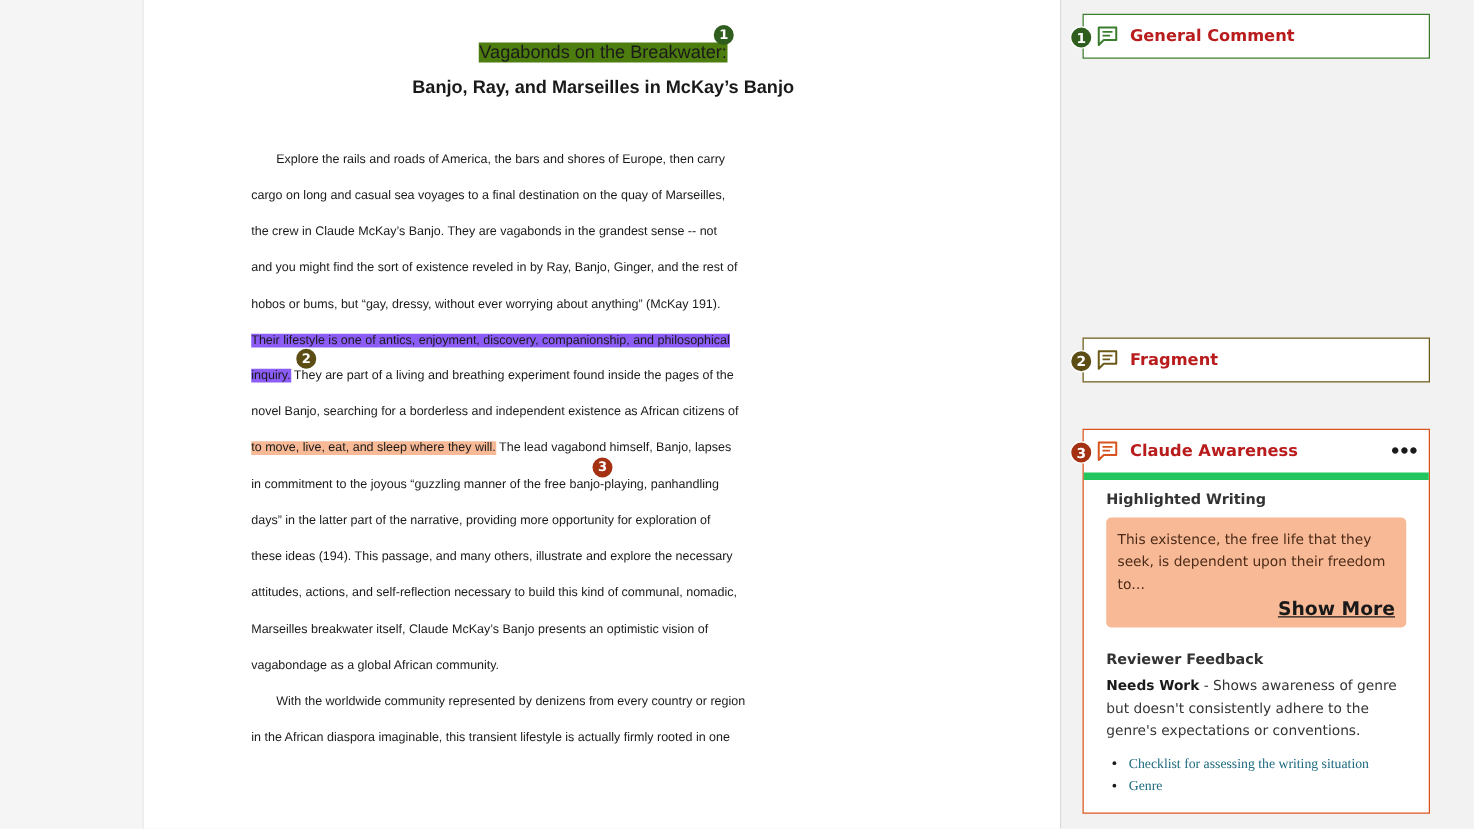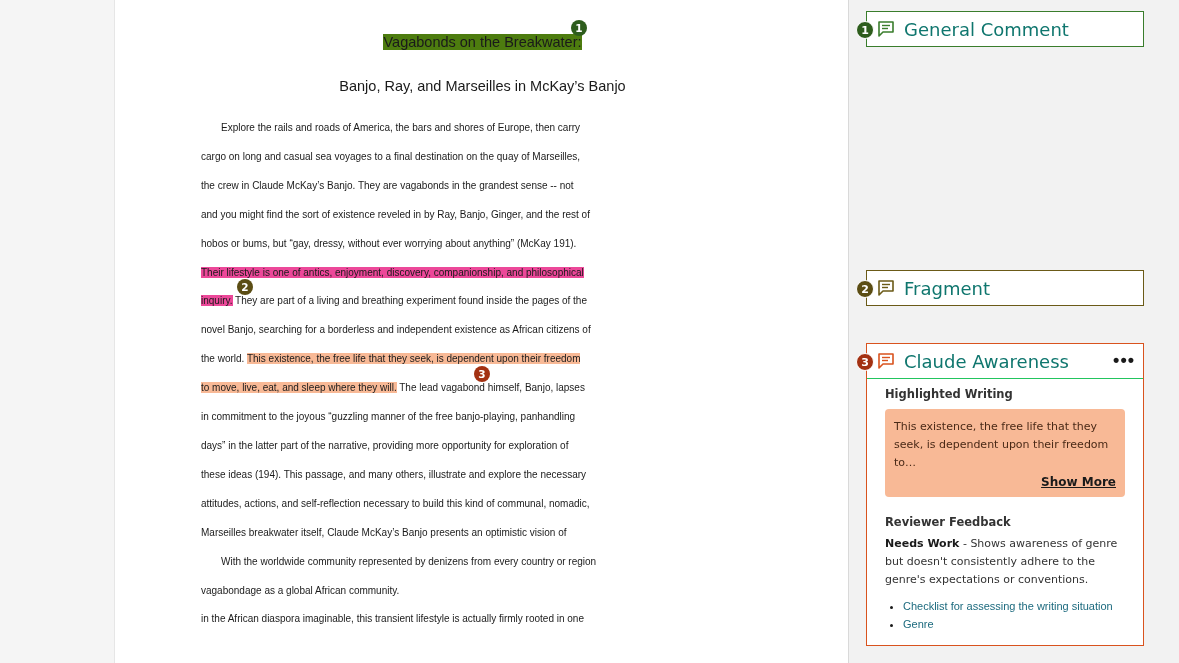--- a/index.html
+++ b/index.html
@@ -18,26 +18,26 @@
       background: #ffffff;
       border-left: 1px solid #e6e6e6;
       border-right: 1px solid #d9d9d9;
     }
     .sidebar {
       position: absolute; left: 850px; top: 0; width: 329px; height: 663px;
       background: #f2f2f2;
     }
     .doc-title-wrap { position: absolute; left: 0; width: 735px; text-align: center; }
     .doc-title { top: 32px; }
-    .doc-subtitle { top: 76px; }
+    .doc-subtitle { top: 60px; font-weight: bold; }
     .doc-title span, .doc-subtitle span {
       font-size: 14.5px; color: #1a1a1a; line-height: 20px;
     }
     .hl-green { background: #4d7c0f; }
-    .hl-yellow { background: #ec4899; }
+    .hl-yellow { background: #8b5cf6; }
     .hl-orange { background: #f8b996; }
 
     .body-text {
       position: absolute; left: 86px; top: 114px; width: 570px;
       font-size: 10px; color: #1a1a1a; line-height: 28.9px;
     }
     .line { display: block; white-space: nowrap; text-indent: 0; }
     .line.indent { padding-left: 20px; }
 
     .marker {
@@ -54,60 +54,60 @@
     .card {
       position: absolute; left: 16px; width: 278px;
       background: #fff;
       border: 1px solid;
     }
     .card-header {
       height: 34px; display: flex; align-items: center; padding-left: 10px;
     }
     .card-title {
       font-family: "DejaVu Sans", sans-serif;
-      font-size: 18px; font-weight: normal; color: #0f766e; margin-left: 9px;
+      font-size: 13px; font-weight: bold; color: #b91c1c; margin-left: 9px;
     }
     .comment-icon { width: 18px; height: 18px; display: block; }
     .card-marker {
       position: absolute; left: -11px; top: 9px;
       width: 18px; height: 18px; border-radius: 50%;
       color: #fff; font-size: 11px; font-weight: bold;
       text-align: center; line-height: 18px;
       font-family: "DejaVu Sans", sans-serif;
       border: 1px solid #fff;
     }
     .more-btn {
       position: absolute; right: 8px; top: 7px;
       font-size: 18px; font-weight: bold; letter-spacing: 1px;
       color: #1a1a1a; line-height: 18px; cursor: pointer;
     }
-    .card-body { padding: 8px 18px 12px 18px; border-top: 1px solid #22c55e; }
+    .card-body { padding: 8px 18px 12px 18px; border-top: 6px solid #22c55e; }
     .section-label {
       font-family: "DejaVu Sans", sans-serif;
       font-size: 11.5px; font-weight: bold; color: #333; margin-bottom: 8px;
     }
     .highlight-box {
       background: #f8b996; border-radius: 4px;
       padding: 9px 9px 6px 9px;
       font-family: "DejaVu Sans", sans-serif;
       font-size: 11px; color: #4a2a17; line-height: 18px;
       position: relative;
     }
     .show-more {
       display: block; text-align: right;
       font-weight: bold; text-decoration: underline; color: #1a1a1a;
-      font-size: 12px; cursor: pointer; margin-top: 1px;
+      font-size: 15px; cursor: pointer; margin-top: 1px;
     }
     .feedback {
       font-family: "DejaVu Sans", sans-serif;
       font-size: 11px; color: #333; line-height: 18px;
     }
     .feedback b { color: #1a1a1a; }
     .links { margin-top: 8px; padding-left: 18px;
-      font-family: Liberation Sans, sans-serif; font-size: 11px; line-height: 18px; }
+      font-family: Liberation Serif, serif; font-size: 11px; line-height: 18px; }
     .links li { color: #1a1a1a; }
     .links a { color: #1c6a7e; text-decoration: none; cursor: pointer; }
   </style>
 </head>
 <body>
 
 <div class="left-gutter"></div>
 
 <div class="paper">
   <div class="doc-title-wrap doc-title">
@@ -120,29 +120,28 @@
 
   <div class="body-text">
     <span class="line indent">Explore the rails and roads of America, the bars and shores of Europe, then carry</span>
     <span class="line">cargo on long and casual sea voyages to a final destination on the quay of Marseilles,</span>
     <span class="line">the crew in Claude McKay’s Banjo. They are vagabonds in the grandest sense -- not</span>
     <span class="line">and you might find the sort of existence reveled in by Ray, Banjo, Ginger, and the rest of</span>
     <span class="line">hobos or bums, but “gay, dressy, without ever worrying about anything” (McKay 191).</span>
     <span class="line"><span class="hl-yellow">Their lifestyle is one of antics, enjoyment, discovery, companionship, and philosophical</span></span>
     <span class="line"><span class="hl-yellow">inquiry.</span><span> They are part of a living and breathing experiment found inside the pages of the</span></span>
     <span class="line">novel Banjo, searching for a borderless and independent existence as African citizens of</span>
-    <span class="line"><span>the world. </span><span class="hl-orange">This existence, the free life that they seek, is dependent upon their freedom</span></span>
     <span class="line"><span class="hl-orange">to move, live, eat, and sleep where they will.</span><span> The lead vagabond himself, Banjo, lapses</span></span>
     <span class="line">in commitment to the joyous “guzzling manner of the free banjo-playing, panhandling</span>
     <span class="line">days” in the latter part of the narrative, providing more opportunity for exploration of</span>
     <span class="line">these ideas (194). This passage, and many others, illustrate and explore the necessary</span>
     <span class="line">attitudes, actions, and self-reflection necessary to build this kind of communal, nomadic,</span>
     <span class="line">Marseilles breakwater itself, Claude McKay’s Banjo presents an optimistic vision of</span>
+    <span class="line">vagabondage as a global African community.</span>
     <span class="line indent">With the worldwide community represented by denizens from every country or region</span>
-    <span class="line">vagabondage as a global African community.</span>
     <span class="line">in the African diaspora imaginable, this transient lifestyle is actually firmly rooted in one</span>
   </div>
 
   <div class="marker m-olive" style="left:122px; top:279px;">2</div>
   <div class="marker m-red" style="left:359px; top:366px;">3</div>
 </div>
 
 <div class="sidebar">
 
   <div class="card" style="top:11px; border-color:#3a7d2c;">

